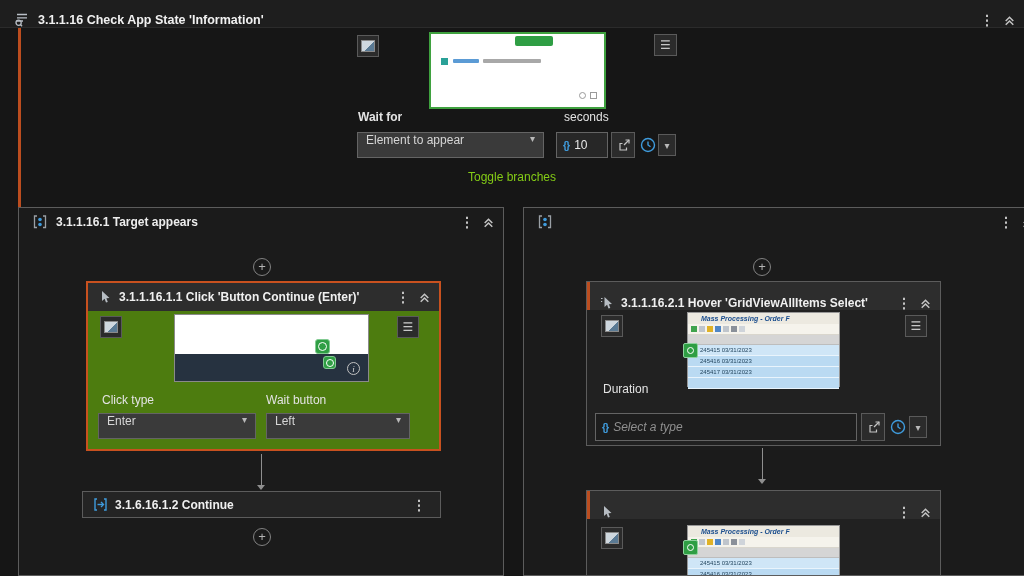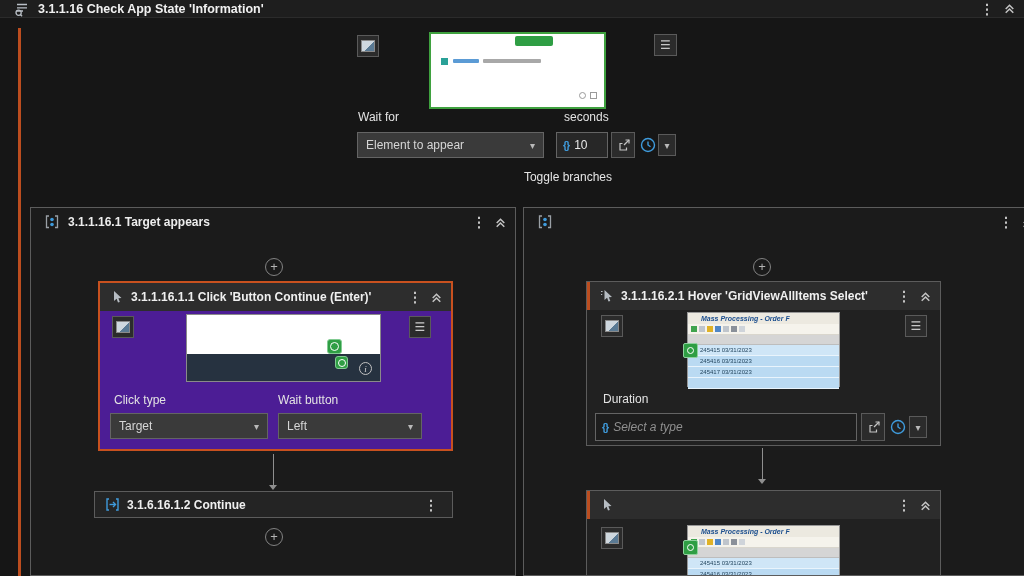--- a/index.html
+++ b/index.html
@@ -1,51 +1,51 @@
 <!DOCTYPE html>
 <html><head>
 <meta charset="utf-8">
 <style>
   html,body{margin:0;padding:0;background:#101010;}
   #root{position:relative;width:1024px;height:576px;overflow:hidden;background:#161616;
         font-family:"Liberation Sans",sans-serif;-webkit-font-smoothing:antialiased;}
   .abs{position:absolute;}
   
-  .topbar{position:absolute;left:0;top:0;width:1024px;height:18px;background:#1e1e1e;
-          border-bottom:1px solid #2b2b2b;display:flex;align-items:center;box-sizing:border-box;}
+  .topbar{position:absolute;left:0;top:0;width:1024px;height:28px;background:#1e1e1e;
+          border-bottom:1px solid #2b2b2b;display:flex;align-items:flex-end;box-sizing:border-box;}
   .topbar .title{font-size:12.5px;font-weight:bold;color:#f1f1f1;margin-left:8px;}
   .rail{position:absolute;left:18px;top:28px;width:3px;height:548px;background:#bc4d1f;}
   
   .kebab{color:#c4c4c4;font-size:14px;font-weight:bold;padding:0 6px;cursor:pointer;line-height:1;}
   .sqbtn{position:absolute;width:22px;height:22px;background:#2b2b2b;border:1px solid #5a5a5a;
          display:flex;align-items:center;justify-content:center;color:#c8c8c8;font-size:12px;
          box-sizing:border-box;cursor:pointer;}
   .label{position:absolute;font-size:12px;color:#e3e3e3;}
   .dropdown{position:absolute;height:26px;background:#3a3a3a;border:1px solid #646464;
-            display:flex;align-items:center;justify-content:space-between;padding:0 8px;
+            display:flex;align-items:flex-start;justify-content:space-between;padding:0 8px;
             font-size:12px;color:#d6d6d6;box-sizing:border-box;cursor:pointer;}
   .dd-ch{color:#b9b9b9;font-size:10px;margin-left:6px;}
   .valuebox{position:absolute;height:26px;background:#272727;border:1px solid #646464;
             display:flex;align-items:center;padding:0 6px;font-size:12px;color:#e8e8e8;
             box-sizing:border-box;gap:5px;}
   .braces{color:#3f9bdc;font-size:10.5px;font-weight:bold;letter-spacing:-1px;}
   .placeholder{color:#8f8f8f;font-style:italic;font-size:12px;}
-  .link{position:absolute;color:#e5e5e5;font-size:12px;cursor:pointer;text-align:right;}
+  .link{position:absolute;color:#84cc16;font-size:12px;cursor:pointer;text-align:center;}
   .plus{position:absolute;width:18px;height:18px;border-radius:50%;border:1px solid #828282;
         color:#b5b5b5;font-size:13px;line-height:16px;text-align:center;box-sizing:border-box;cursor:pointer;}
   
   .branch{position:absolute;background:#1b1b1b;border:1px solid #5c5c5c;overflow:hidden;box-sizing:border-box;}
   .branch-header{position:absolute;top:0;left:0;right:0;height:28px;display:flex;align-items:center;}
   .branch-title{font-size:12px;font-weight:bold;color:#ededed;margin-left:8px;white-space:nowrap;}
   .hdr-right{margin-left:auto;display:flex;align-items:center;gap:2px;padding-right:8px;}
   
   .act{position:absolute;background:#212121;border:1px solid #5c5c5c;box-sizing:border-box;}
-  .act.selected{border:2px solid #c8511f;background:#4c1d95;}
+  .act.selected{border:2px solid #c8511f;background:#4d7c0f;}
   .act-header{height:28px;background:#2d2d2d;display:flex;align-items:center;padding-left:10px;position:relative;}
-  .act-header.orange-edge{padding-left:13px;}
+  .act-header.orange-edge{padding-left:13px;align-items:flex-end;}
   .act-header.orange-edge::before{content:"";position:absolute;left:0;top:0;bottom:0;width:3px;background:#bc4d1f;}
   .act-title{font-size:12px;font-weight:bold;color:#f0f0f0;margin-left:7px;white-space:nowrap;overflow:hidden;}
   
   .arrow-line{position:absolute;width:1px;background:#8f8f8f;}
   .arrow-head{position:absolute;width:0;height:0;border-left:4px solid transparent;
               border-right:4px solid transparent;border-top:5px solid #8f8f8f;}
   
   .shot-dialog{position:absolute;background:#ffffff;border:2px solid #3fa13f;box-sizing:border-box;cursor:pointer;}
   .greenbtn{position:absolute;background:#2f9e44;border-radius:2px;}
   .txtbar{position:absolute;height:4px;border-radius:1px;}
@@ -109,21 +109,21 @@
     <div class="txtbar" style="left:22px;top:25px;width:26px;background:#5b9bd5;"></div>
     <div class="txtbar" style="left:52px;top:25px;width:58px;background:#a8a8a8;"></div>
     <div class="dlg-corner-ic" style="left:148px;top:58px;border-radius:50%;"></div>
     <div class="dlg-corner-ic" style="left:159px;top:58px;"></div>
   </div>
 
   <div class="sqbtn" style="left:654px;top:34px;width:23px;">
     <span>☰</span>
   </div>
 
-  <div class="label" style="left:358px;top:110px;">Wait for</div>
+  <div class="label" style="left:358px;top:110px;font-weight:bold;">Wait for</div>
   <div class="label" style="left:564px;top:110px;">seconds</div>
 
   <div class="dropdown" style="left:357px;top:132px;width:187px;">
     <span>Element to appear</span>
     <span class="dd-ch">▾</span>
   </div>
 
   <div class="valuebox" style="left:556px;top:132px;width:52px;">
     <span class="braces">{}</span>
     <span>10</span>
@@ -138,21 +138,21 @@
   <svg class="abs" style="left:639px;top:136px;" width="18" height="18" viewBox="0 0 18 18" fill="none" stroke="#3f9bdc" stroke-width="1.4">
     <circle cx="9" cy="9" r="6.5"></circle>
       <path d="M9 5.5 V9 L11.5 10.8"></path>
   </svg>
   <div class="sqbtn" style="left:658px;top:134px;width:18px;height:22px;">
     <span class="dd-ch" style="margin:0;">▾</span>
   </div>
 
   <div class="link" style="left:412px;top:170px;width:200px;">Toggle branches</div>
 
-  <div class="branch" style="left:30px;top:207px;width:486px;height:369px;">
+  <div class="branch" style="left:18px;top:207px;width:486px;height:369px;">
     <div class="branch-header">
       <svg style="margin-left:13px" width="16" height="16" viewBox="0 0 16 16">
         <path d="M5 2 H2.5 V13.5 H5" stroke="#9aa0a6" fill="none" stroke-width="1.3"></path>
         <path d="M11 2 H13.5 V13.5 H11" stroke="#9aa0a6" fill="none" stroke-width="1.3"></path>
         <circle cx="8" cy="5.5" r="1.8" fill="#3f9bdc"></circle>
           <circle cx="8" cy="10.5" r="1.8" fill="#3f9bdc"></circle>
       </svg>
       <span class="branch-title">3.1.1.16.1 Target appears</span>
       <span class="hdr-right">
         <span class="kebab">⋮</span>
@@ -198,21 +198,21 @@
       </div>
 
       <div class="sqbtn" style="left:309px;top:33px;">
         <span>☰</span>
       </div>
 
       <div class="label" style="left:14px;top:110px;">Click type</div>
       <div class="label" style="left:178px;top:110px;">Wait button</div>
 
       <div class="dropdown" style="left:10px;top:130px;width:158px;">
-        <span>Target</span>
+        <span>Enter</span>
         <span class="dd-ch">▾</span>
       </div>
       <div class="dropdown" style="left:178px;top:130px;width:144px;">
         <span>Left</span>
         <span class="dd-ch">▾</span>
       </div>
     </div>
 
     <div class="arrow-line" style="left:242px;top:246px;height:31px;"></div>
     <div class="arrow-head" style="left:238px;top:277px;"></div>
@@ -296,21 +296,21 @@
         <div class="gt-row"></div>
         <div class="gt-anchor">
             <b></b>
           </div>
       </div>
 
       <div class="sqbtn" style="left:318px;top:33px;">
         <span>☰</span>
       </div>
 
-      <div class="label" style="left:16px;top:110px;">Duration</div>
+      <div class="label" style="left:16px;top:100px;">Duration</div>
 
       <div class="valuebox" style="left:8px;top:131px;width:262px;height:28px;background:#1d1d1d;">
         <span class="braces">{}</span>
         <span class="placeholder">Select a type</span>
       </div>
       <div class="sqbtn" style="left:274px;top:131px;width:24px;height:28px;">
         <svg width="13" height="13" viewBox="0 0 13 13" fill="none" stroke="#c4c4c4" stroke-width="1.2">
           <path d="M5.5 4.5 H3 V11 H9.5 V8.5"></path>
             <path d="M7 6 L12 1"></path>
             <path d="M8.5 1 H12 V4.5"></path>

